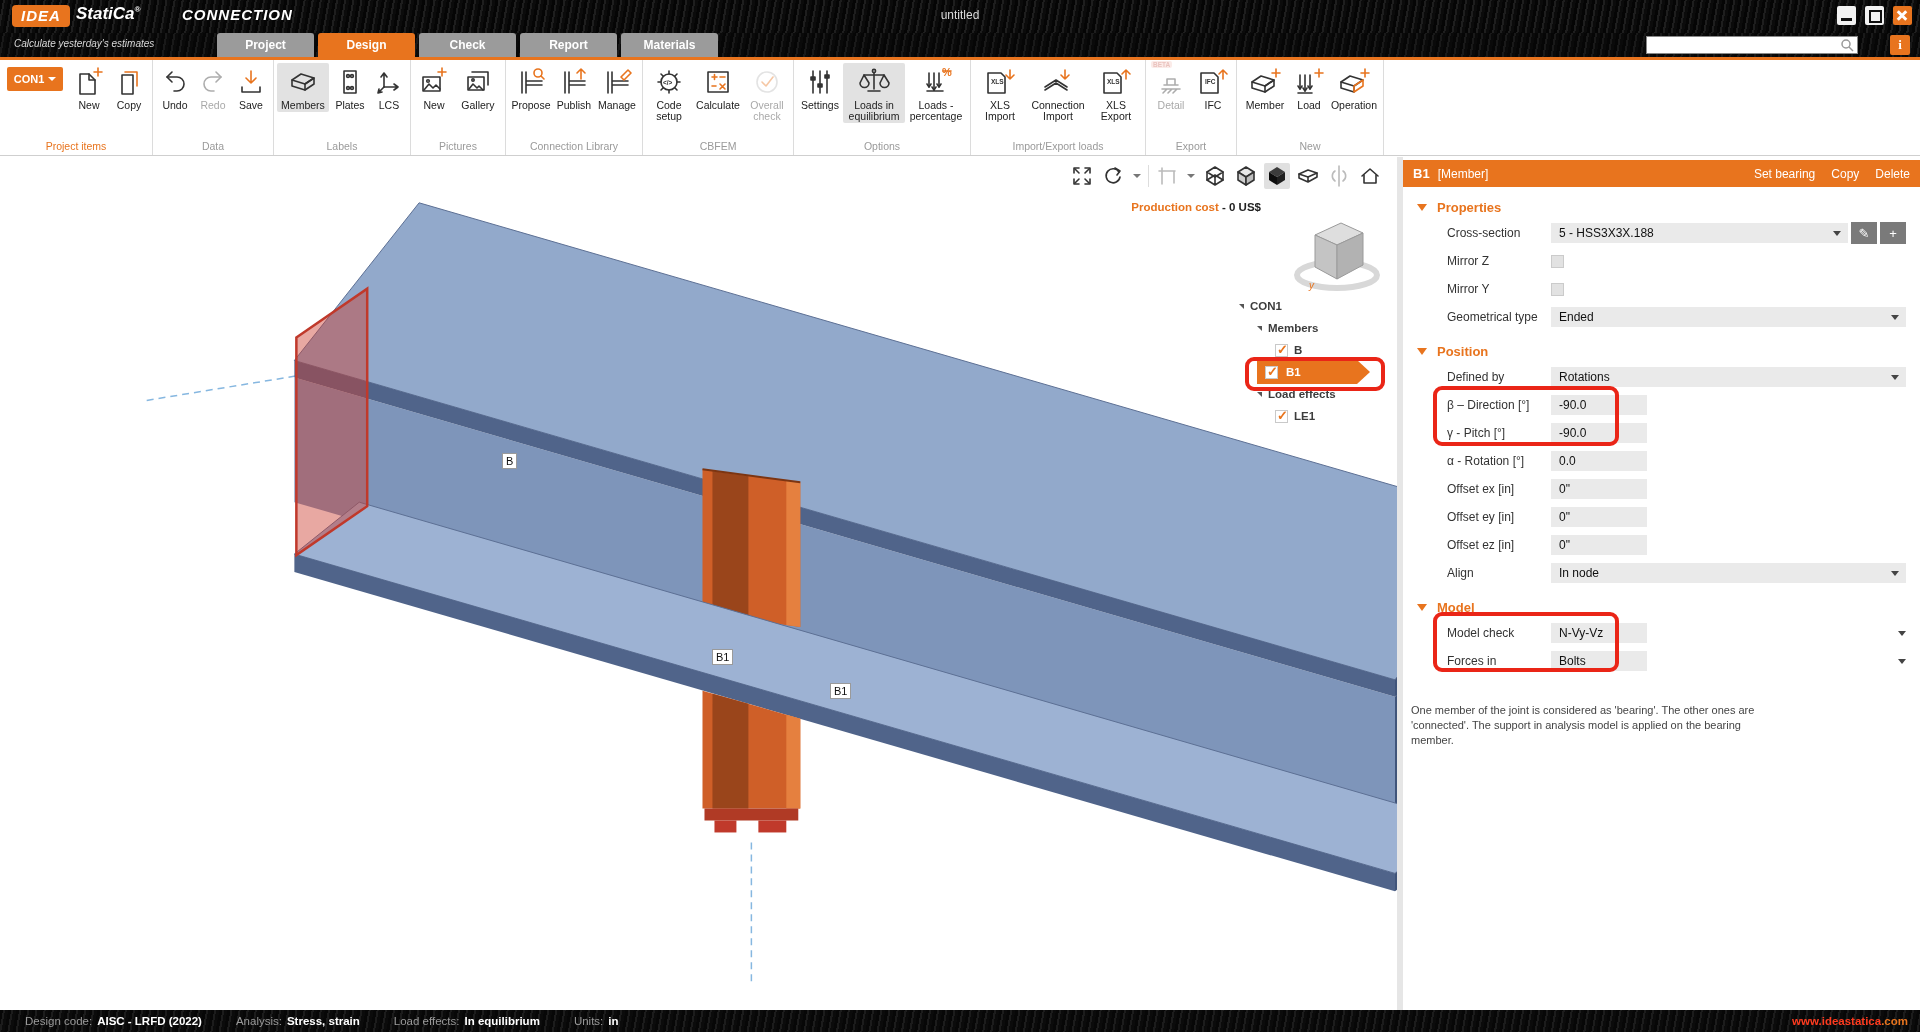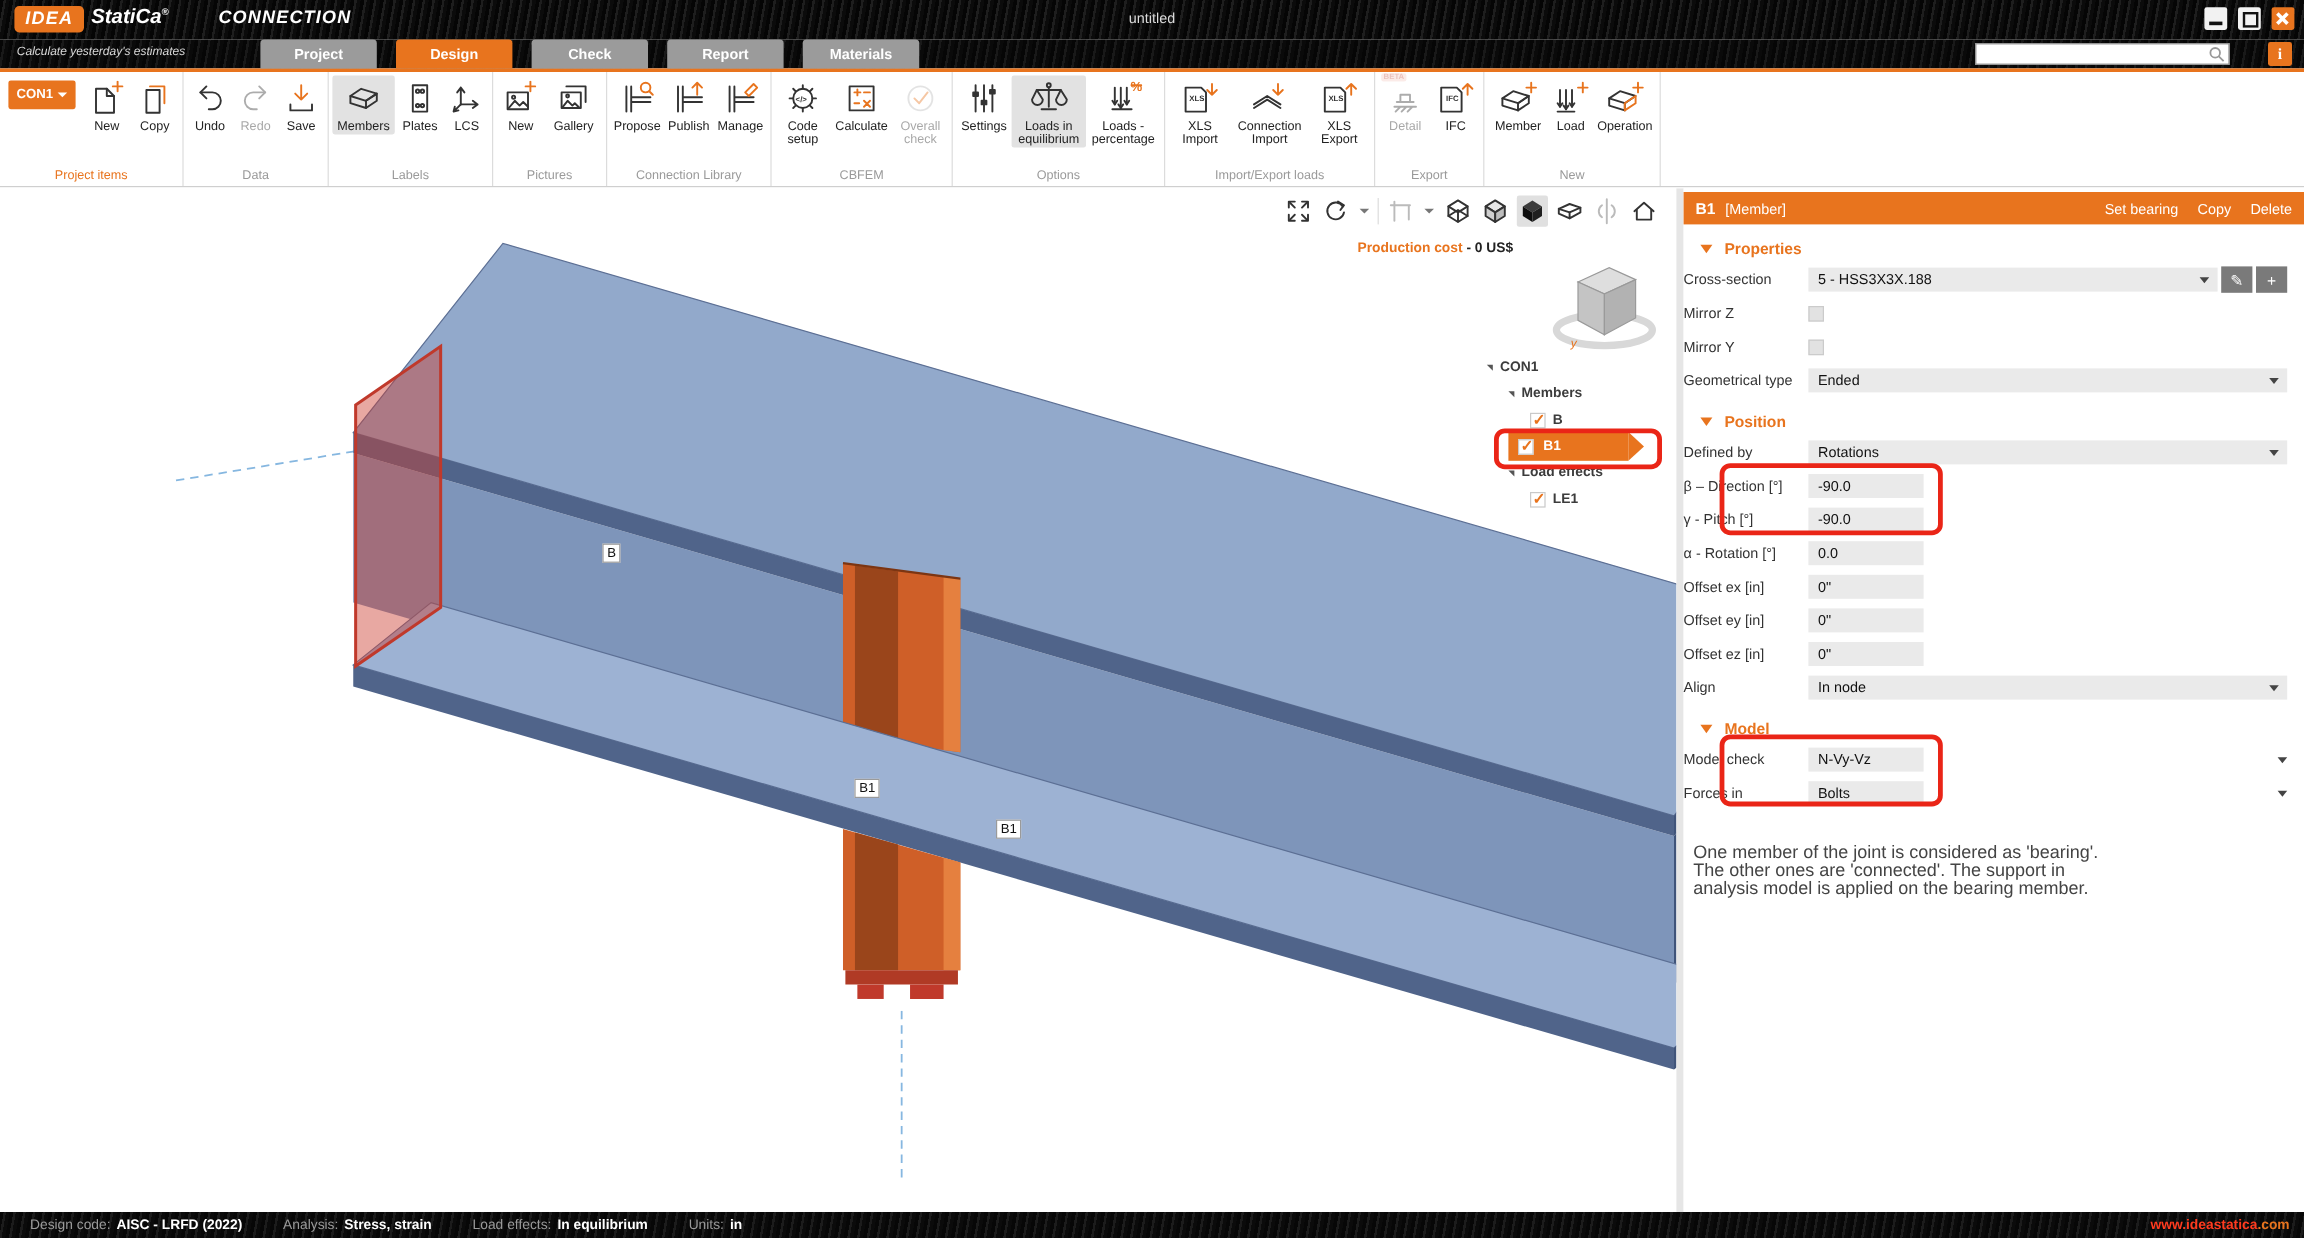--- a/index.html
+++ b/index.html
@@ -21,21 +21,21 @@
   .wbtn.min::after{content:"";position:absolute;left:4px;right:4px;bottom:4px;height:3px;background:#111}
   .wbtn.max::after{content:"";position:absolute;left:4px;top:4px;width:9px;height:9px;border:2px solid #111}
   .wbtn.close::before,.wbtn.close::after{content:"";position:absolute;left:3px;top:8px;width:12px;height:3px;background:#fff}
   .wbtn.close::before{transform:rotate(45deg)}.wbtn.close::after{transform:rotate(-45deg)}
 
   
   .tabrow{position:absolute;left:0;top:33px;width:1920px;height:27px;
     background:repeating-linear-gradient(100deg,#060606 0 3px,#191919 3px 5px,#0a0a0a 5px 8px);
     border-bottom:3px solid #e8741e}
   .tagline{position:absolute;left:14px;top:5px;color:#d8d8d8;font:italic 10px "Liberation Sans",sans-serif}
-  .tabs{position:absolute;left:217px;top:0;display:flex;gap:16px;height:24px}
+  .tabs{position:absolute;left:217px;top:0;display:flex;gap:4px;height:24px}
   .tab{width:97px;height:24px;background:#9b9b9b;color:#fff;font-weight:700;font-size:12px;
     display:flex;align-items:center;justify-content:center;border-radius:3px 3px 0 0;cursor:pointer}
   .tab.active{background:#e8741e}
   .searchbox{position:absolute;right:62px;top:3px;width:212px;height:18px;background:#fff;border:1px solid #888;
     display:flex;align-items:center;justify-content:flex-end;padding-right:3px}
   .infobtn{position:absolute;right:10px;top:2px;width:20px;height:20px;background:#e8741e;border-radius:2px;
     color:#fff;font:700 13px "Liberation Serif",serif;text-align:center;line-height:20px;cursor:pointer}
 
   
   .ribbon{position:absolute;left:0;top:60px;width:1920px;height:96px;background:#fff;border-bottom:1px solid #cfcfcf;
@@ -95,30 +95,30 @@
   
   .panel{position:relative;width:517px;background:#fff}
   .panel-header{margin-top:3px;height:27px;background:#e8741e;color:#fff;display:flex;align-items:center;padding:0 10px}
   .ph-id{font-weight:700;font-size:13px}
   .ph-type{font-size:12px;margin-left:8px}
   .ph-actions{margin-left:auto;display:flex;gap:16px;font-weight:400;font-size:12px}
   .ph-actions span{cursor:pointer}
   .sec-h{display:flex;align-items:center;margin-top:8px;height:24px}
   .sec-tri{width:0;height:0;border-left:5px solid transparent;border-right:5px solid transparent;border-top:7px solid #e8741e;margin:0 10px 0 14px}
   .sec-t{color:#e8741e;font-weight:700;font-size:13px}
-  .prow{display:flex;align-items:center;height:28px;padding-right:14px}
+  .prow{display:flex;align-items:center;height:28px;padding-left:44px;padding-right:14px}
   .plabel{width:104px;font-size:12px;color:#333;flex:none}
   .pfield{height:20px;background:#eaeaea;font-size:12px;color:#111;display:flex;align-items:center;padding:0 8px;position:relative}
   .pfield.full{flex:1}
   .pfield.full.sel::after{content:"";position:absolute;right:7px;top:8px;border-left:4px solid transparent;border-right:4px solid transparent;border-top:5px solid #444}
   .pfield.narrow{width:96px}
   .endarrow{margin-left:auto;width:0;height:0;border-left:4px solid transparent;border-right:4px solid transparent;border-top:5px solid #444}
   .pcheck{width:13px;height:13px;background:#e2e2e2;border:1px solid #cbcbcb;cursor:pointer}
   .fbtn{width:26px;height:22px;margin-left:3px;background:#7a7a7a;color:#fff;display:flex;align-items:center;justify-content:center;font-size:13px;cursor:pointer;flex:none}
-  .panel-info{margin:28px 14px 0 8px;font-size:15px;color:#444;line-height:15px;width:360px}
+  .panel-info{margin:28px 14px 0 8px;font-size:11px;color:#444;line-height:15px;width:360px}
   .panel-redbox{position:absolute;left:30px;width:186px;border:4px solid #ea2517;border-radius:9px;pointer-events:none}
   .prb1{top:229px;height:60px}
   .prb2{top:455px;height:60px}
 
   
   .statusbar{position:absolute;left:0;top:1010px;width:1920px;height:22px;
     background:repeating-linear-gradient(100deg,#070707 0 3px,#1c1c1c 3px 5px,#0b0b0b 5px 8px);
     display:flex;align-items:center;font-size:11.5px;color:#9a9a9a;padding-left:25px}
   .sb-item{margin-right:34px}
   .sb-item b{color:#fff;font-weight:700;margin-left:5px}

